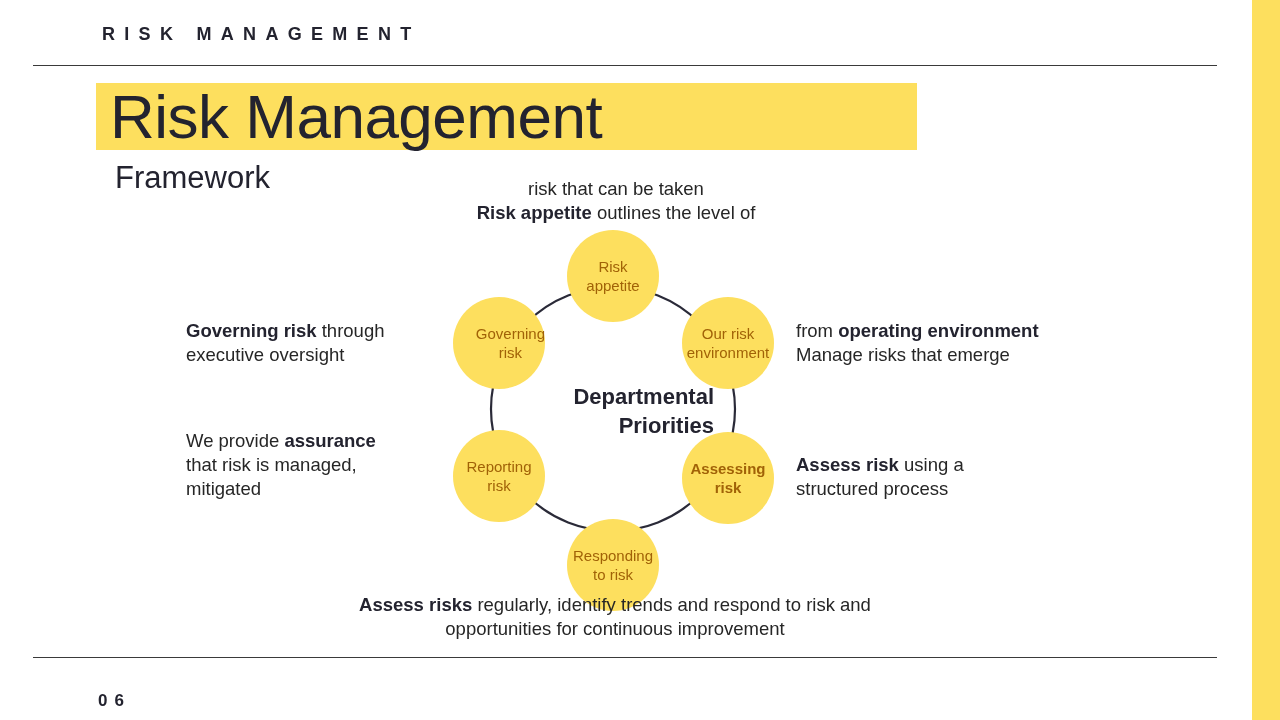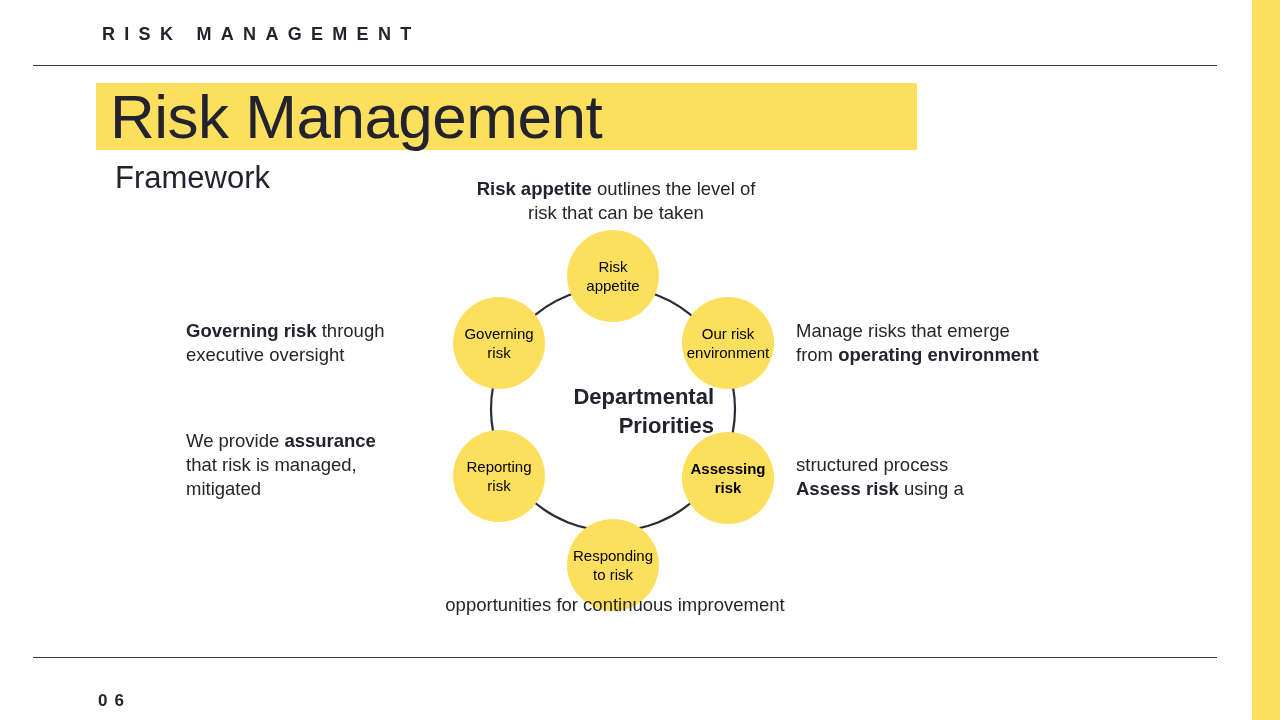--- a/index.html
+++ b/index.html
@@ -22,21 +22,21 @@
       position: absolute; left: 110px; top: 81px;
       font-size: 62px; color: #23232f; white-space: nowrap; letter-spacing: -0.5px;
     }
     .subtitle { position: absolute; left: 115px; top: 160px; font-size: 31px; color: #23232f; white-space: nowrap; }
 
     .ring { position: absolute; left: 0; top: 0; }
 
     .node {
       position: absolute; width: 92px; height: 92px; border-radius: 50%;
       background: #FDDF5E; display: flex; align-items: center; justify-content: center;
-      text-align: center; font-size: 15px; line-height: 19px; color: #000000;
+      text-align: center; font-size: 15px; line-height: 19px; color: #a16207;
     }
     .node span { display: block; }
 
     .center-label {
       position: absolute; left: 514px; top: 382px; width: 200px; text-align: right;
       font-size: 22px; font-weight: bold; line-height: 29px; color: #23232f;
     }
 
     .desc { position: absolute; font-size: 18.5px; line-height: 24px; color: #262626; white-space: nowrap; }
     .desc b { font-weight: bold; color: #23232f; }
@@ -84,48 +84,49 @@
       <span>Responding</span>
       <span>to risk</span>
     </div>
 </div>
 <div class="node" style="left:453px; top:430px;">
   <div>
       <span>Reporting</span>
       <span>risk</span>
     </div>
 </div>
-<div class="node" style="left:453px; top:297px;">
+<div class="node" style="left:453px; top:297px;justify-content:flex-end;">
   <div>
       <span>Governing</span>
       <span>risk</span>
     </div>
 </div>
 
 <div class="center-label">
   <div>Departmental</div>
   <div>Priorities</div>
 </div>
 
 <div class="desc center-align" style="left:416px; top:177px; width:400px;">
+  <div>risk that can be taken</div>
   <div><b>Risk appetite</b><span> outlines the level of</span></div>
-  <div>risk that can be taken</div>
 </div>
 
 <div class="desc" style="left:796px; top:319px;">
+  <div><span>from </span><b>operating environment</b></div>
   <div>Manage risks that emerge</div>
-  <div><span>from </span><b>operating environment</b></div>
 </div>
 
 <div class="desc" style="left:796px; top:453px;">
+  <div><b>Assess risk</b><span> using a</span></div>
   <div>structured process</div>
-  <div><b>Assess risk</b><span> using a</span></div>
 </div>
 
 <div class="desc center-align" style="left:315px; top:593px; width:600px;">
+  <div><b>Assess risks</b><span> regularly, identify trends and respond to risk and</span></div>
   <div>opportunities for continuous improvement</div>
 </div>
 
 <div class="desc right-align" style="left:186px; top:429px; width:251px;">
   <div><span>We provide </span><b>assurance</b></div>
   <div>that risk is managed,</div>
   <div>mitigated</div>
 </div>
 
 <div class="desc right-align" style="left:186px; top:319px; width:252px;">

